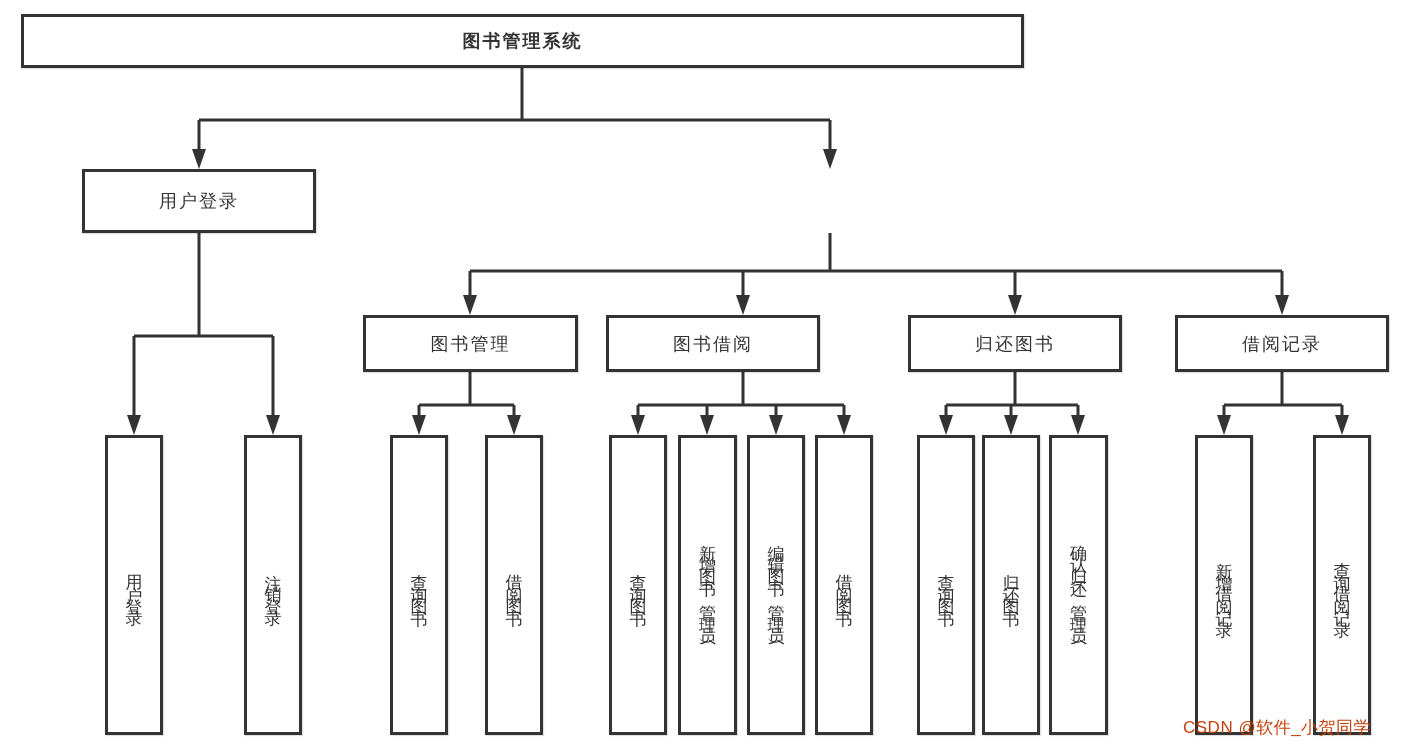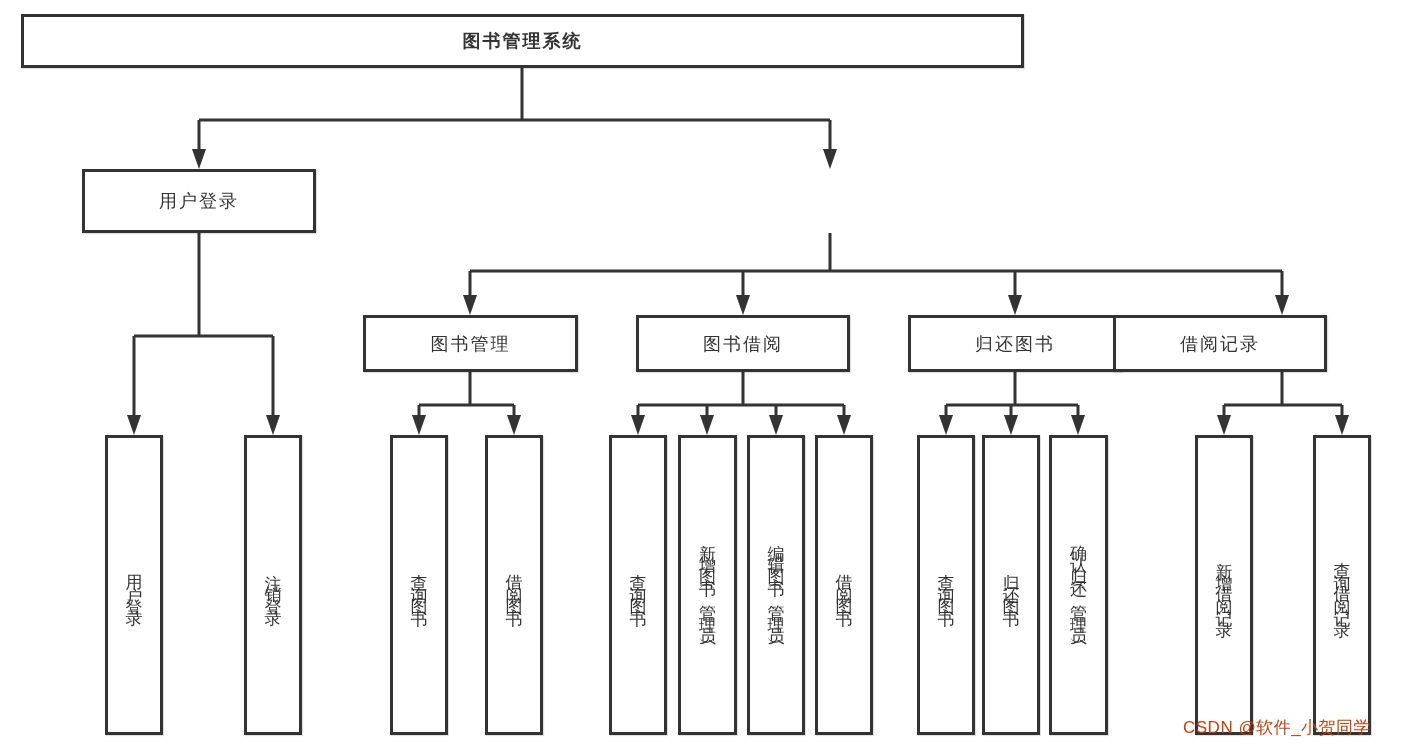--- a/index.html
+++ b/index.html
@@ -38,23 +38,23 @@
     white-space: nowrap;
   }
   .root {
     left: 21px; top: 14px;
     width: 1003px; height: 54px; font-weight: bold;
   }
   .lvl2a { left: 82px;  top: 169px; width: 234px; height: 64px; }
   .lvl2b { left: 712px; top: 169px; width: 236px; height: 64px; }
   .lvl3 { top: 315px; height: 57px; width: 214px; }
   .g0 { left: 363px; width: 215px; }
-  .g1 { left: 636px; }
+  .g1 { left: 606px; }
   .g2 { left: 908px; }
-  .g3 { left: 1113px; }
+  .g3 { left: 1175px; }
   .leaf {
     top: 435px;
     width: 58px;
     height: 300px;
   }
   .vtext {
     writing-mode: vertical-rl;
     text-orientation: mixed;
     font-size: 17px;
     letter-spacing: 12px;

